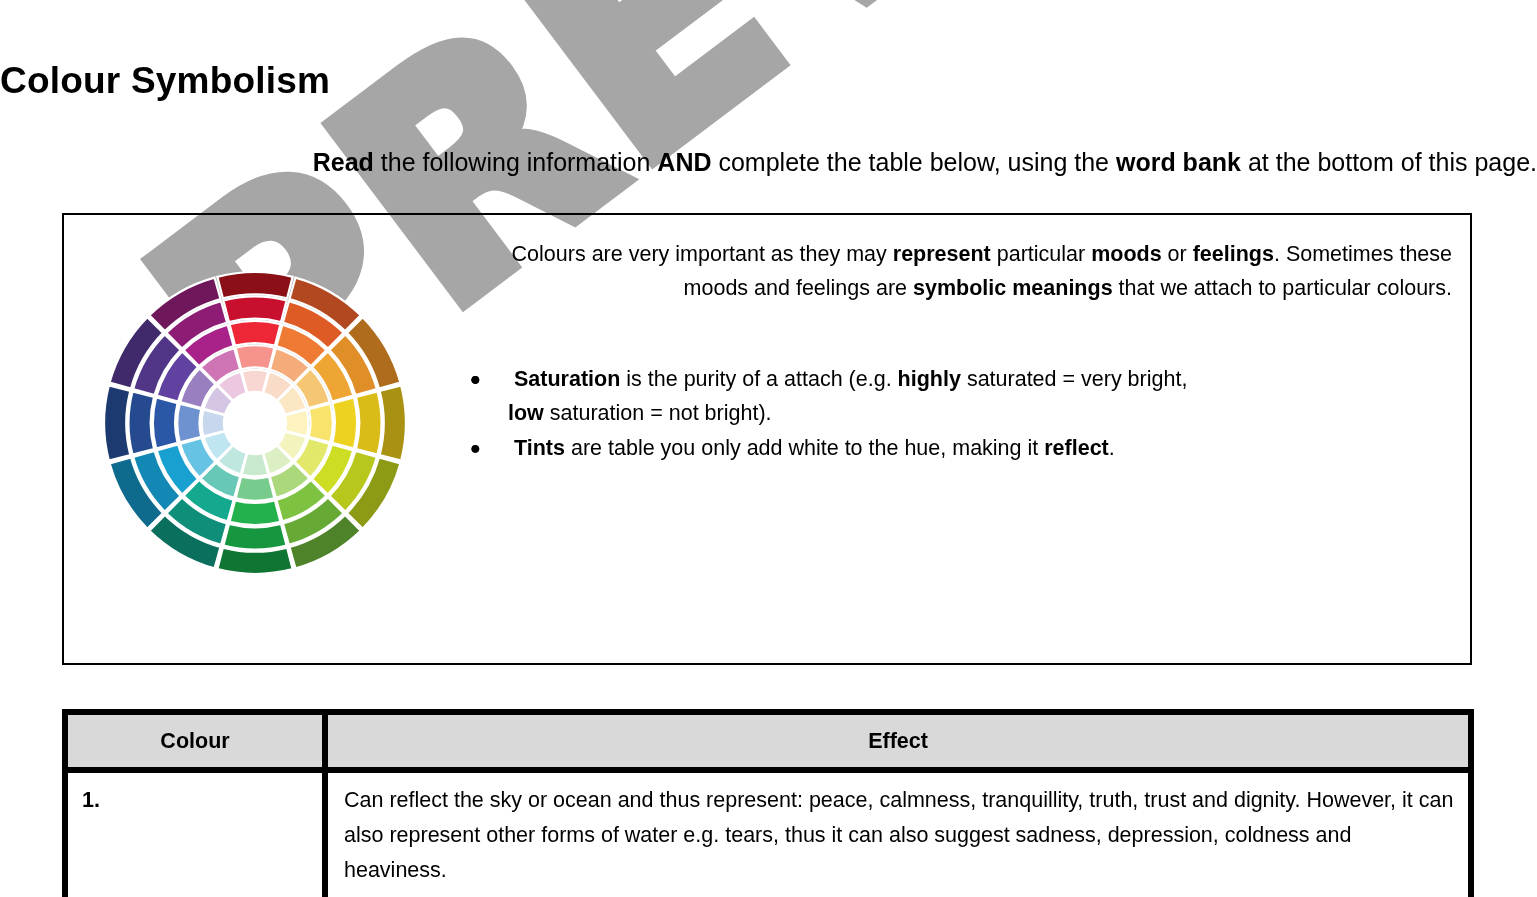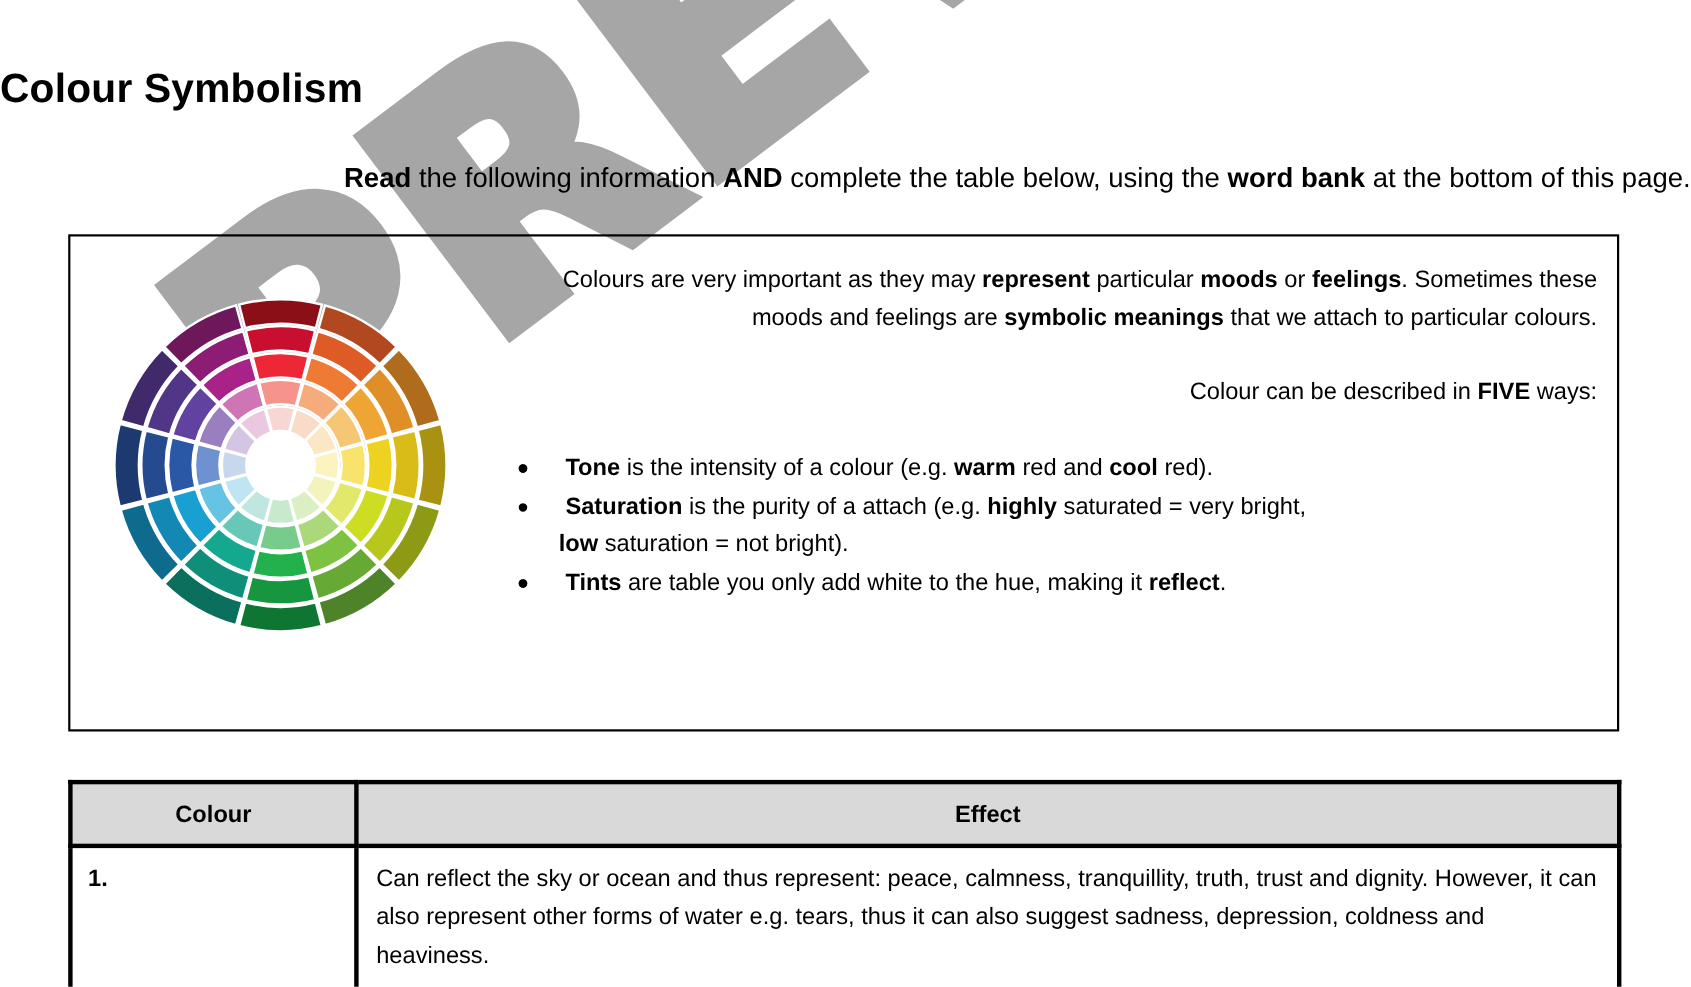--- a/index.html
+++ b/index.html
@@ -130,21 +130,21 @@
   
   #effect-table {
     position: absolute;
     left: 62px;
     top: 709px;
     width: 1412px;
     border-collapse: collapse;
     table-layout: fixed;
   }
   #effect-table th, #effect-table td {
-    border: 4px solid #000000;
+    border: 6px solid #000000;
     box-sizing: border-box;
     vertical-align: top;
   }
   #effect-table thead th {
     background: #d9d9d9;
     height: 58px;
     font-size: 21.5px;
     font-weight: bold;
     vertical-align: middle;
   }
@@ -240,25 +240,24 @@
           <path d="M 81.50074129938741 87.11470652276363 A 102.1 102.1 0 0 1 125.62911363673534 61.63717887489577 L 131.58047188614256 83.02458954068729 A 79.89999999999999 79.89999999999999 0 0 0 97.04710313242953 102.96243928666811 Z" fill="#a8228a" stroke="#ffffff" stroke-width="2.2"></path>
           <path d="M 64.41374901442221 69.69647771919293 A 126.5 126.5 0 0 1 119.08798114639589 38.13029508006184 L 125.0393393958031 59.51770574585338 A 104.29999999999998 104.29999999999998 0 0 0 79.96011084746434 85.54421048309743 Z" fill="#8d1d74" stroke="#ffffff" stroke-width="2.2"></path>
           <path d="M 47.326756729457 52.27824891562224 A 150.9 150.9 0 0 1 112.54684865605644 14.623411285227917 L 118.49820690546365 36.01082195101945 A 128.7 128.7 0 0 0 62.87311856249913 68.12598167952673 Z" fill="#6e175b" stroke="#ffffff" stroke-width="2.2"></path>
           <circle cx="153" cy="160" r="31" fill="#ffffff"></circle>
         </svg>
     </div>
 
     <div id="info-text">
       <p><span>Colours are very important as they may </span><b>represent</b><span> particular </span><b>moods</b><span> or </span><b>feelings</b><span>. Sometimes these moods and feelings are </span><b>symbolic meanings</b><span> that we attach to particular colours.</span></p>
       <div class="spacer"></div>
-      <p><span>Colour can be described in </span><b>FIVE</b><span> ways:</span></p>
       <div class="spacer"></div>
       <ul id="five-ways-list">
           <li><span class="bullet">●</span></li>
-          <li><span class="bullet">●</span><span><b>Tone</b><span> is the intensity of a colour (e.g. </span><b>warm</b><span> red and </span><b>cool</b><span> red).</span></span></li>
+          <li><span class="bullet">●</span></li>
           <li><span class="bullet">●</span><span><b>Saturation</b><span> is the purity of a attach (e.g. </span><b>highly</b><span> saturated = very bright,</span></span><span class="cont"><b> low</b><span> saturation = not bright).</span></span></li>
           <li><span class="bullet">●</span></li>
           <li><span class="bullet">●</span><span><b>Tints</b><span> are table you only add white to the hue, making it </span><b>reflect</b><span>.</span></span></li>
         </ul>
     </div>
 
   </div>
 
   <table id="effect-table">
     <colgroup>

